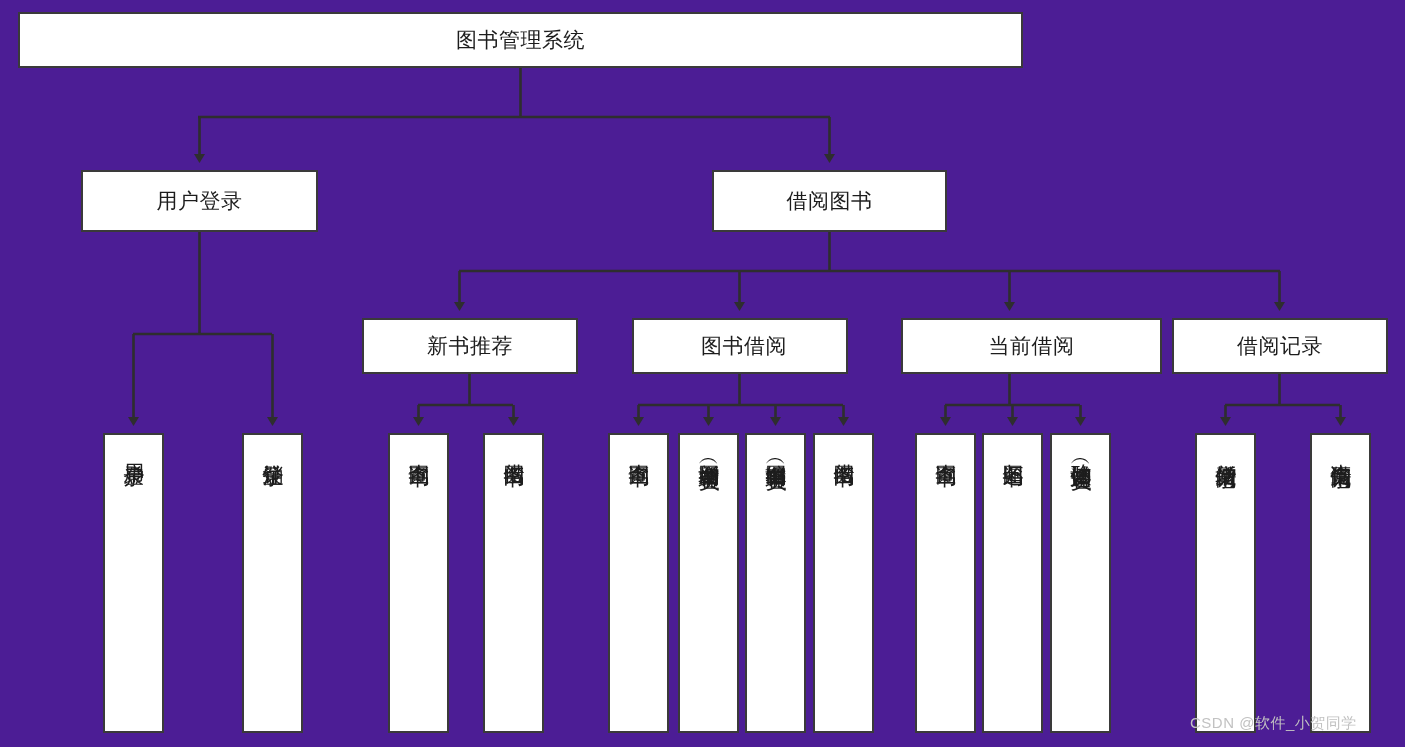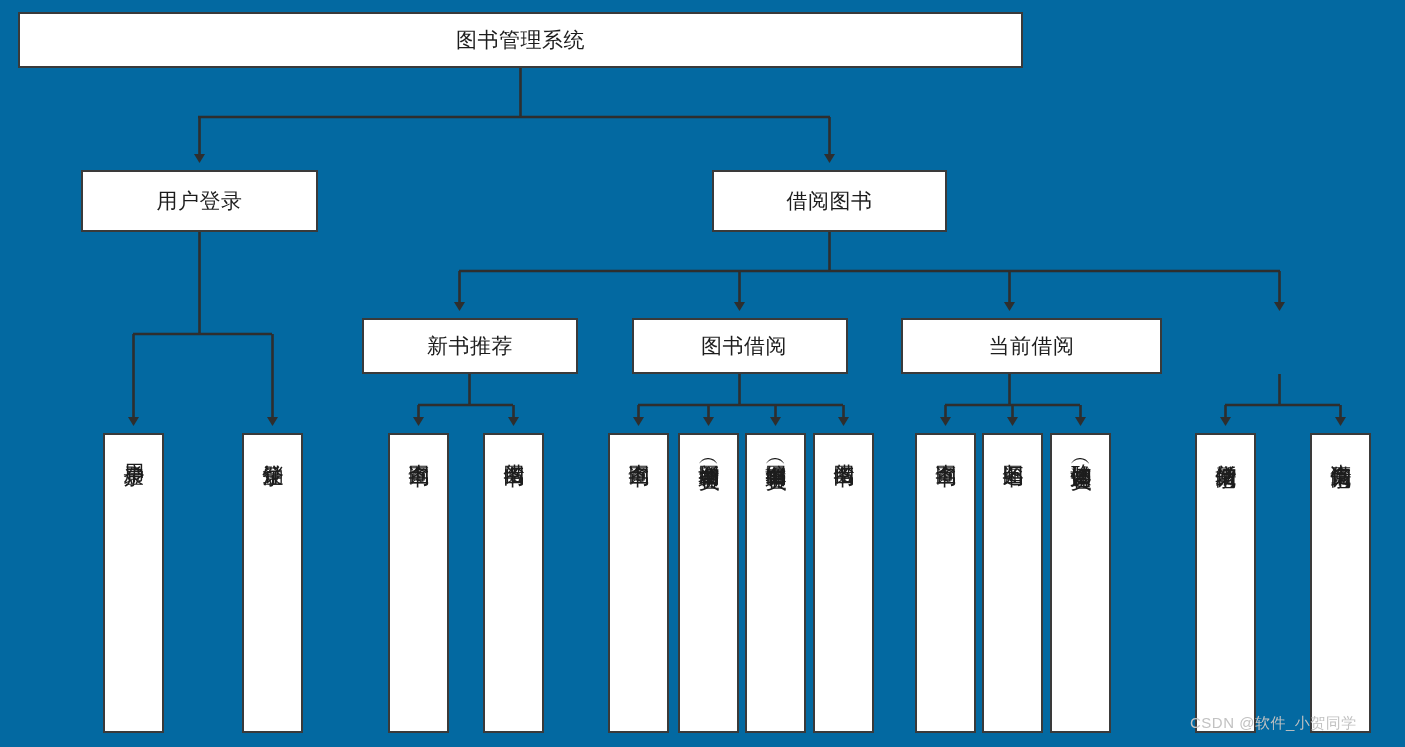--- a/index.html
+++ b/index.html
@@ -7,21 +7,21 @@
     padding: 0;
     background: #ffffff;
   }
   body {
     font-family: "Liberation Sans", "DejaVu Sans", sans-serif;
   }
   #canvas {
     position: relative;
     width: 1405px;
     height: 747px;
-    background: #0369a1;
+    background: #4c1d95;
     overflow: hidden;
   }
   #wires {
     position: absolute;
     left: 0;
     top: 0;
     width: 1405px;
     height: 747px;
   }
   .node {
@@ -135,20 +135,23 @@
 
   <div class="node h" style="left:362px; top:318px; width:216px; height:56px;text-align:center;">
     <span class="label-h">新书推荐</span>
   </div>
   <div class="node h" style="left:632px; top:318px; width:216px; height:56px;padding-left:8px;">
     <span class="label-h">图书借阅</span>
   </div>
   <div class="node h" style="left:901px; top:318px; width:261px; height:56px;">
     <span class="label-h">当前借阅</span>
   </div>
+  <div class="node h" style="left:1172px; top:318px; width:216px; height:56px;">
+    <span class="label-h">借阅记录</span>
+  </div>
 
   <div class="node v" style="left:103px; top:433px; width:61px; height:300px;">
     <span class="label-v">用户登录</span>
   </div>
   <div class="node v" style="left:242px; top:433px; width:61px; height:300px;">
     <span class="label-v">注销登录</span>
   </div>
 
   <div class="node v" style="left:388px; top:433px; width:61px; height:300px;">
     <span class="label-v">查询图书</span>

